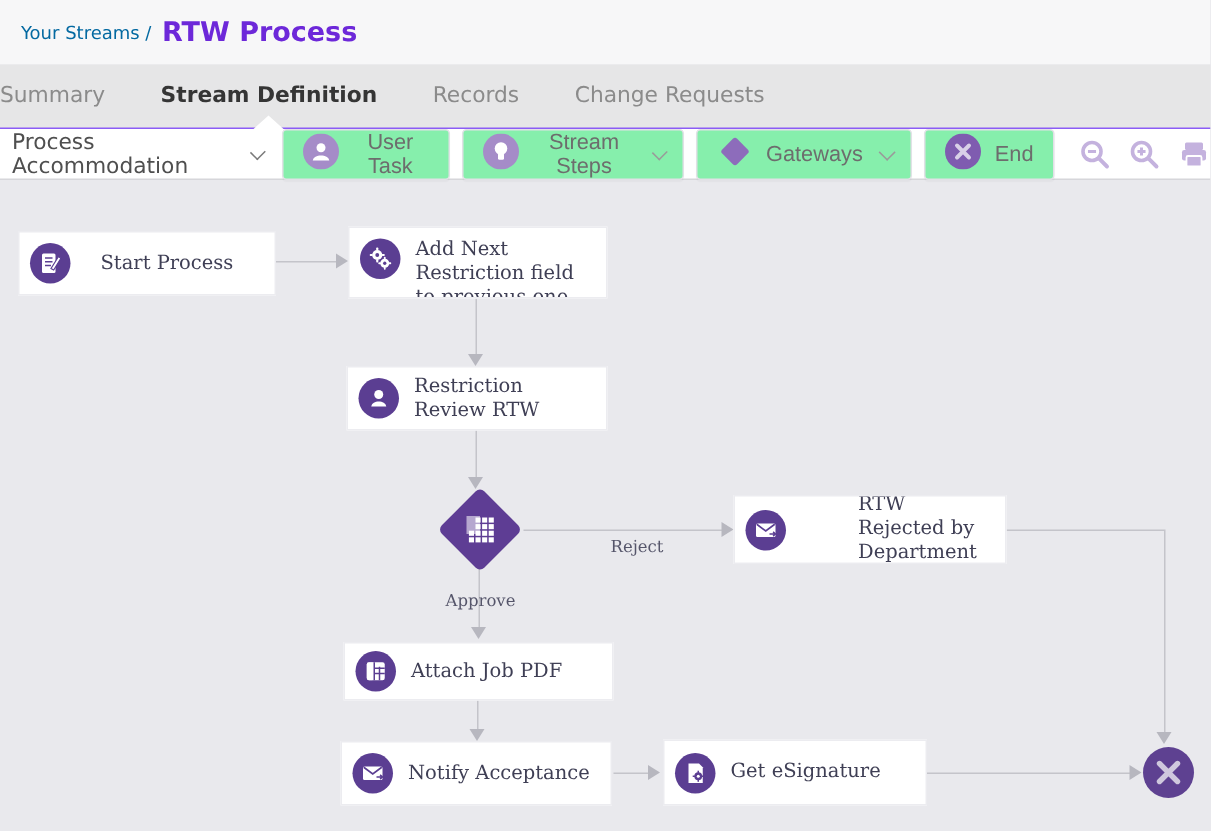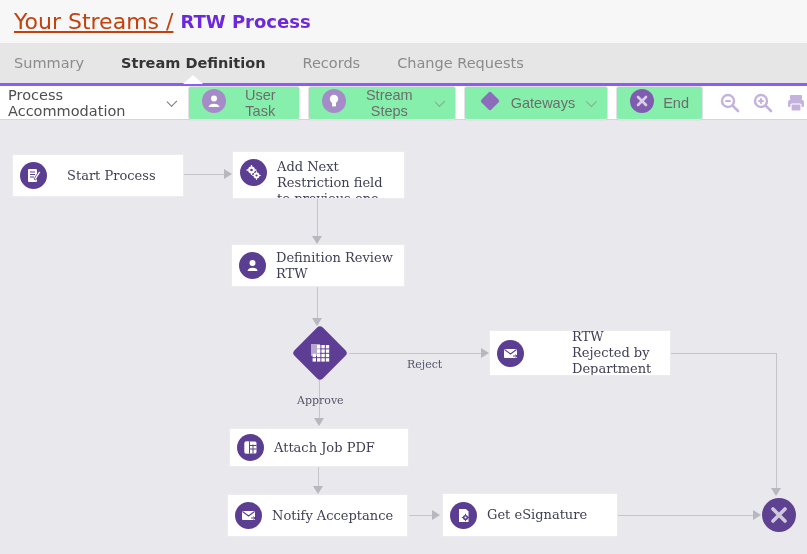--- a/index.html
+++ b/index.html
@@ -6,27 +6,27 @@
   html,body { width:807px; height:554px; }
   body {
     font-family:"DejaVu Sans","Liberation Sans",sans-serif;
     background:#e9e9ed; overflow:hidden; position:relative;
   }
   
   .header {
     position:absolute; left:0; top:0; width:807px; height:43px;
     background:#f7f7f8; display:flex; align-items:center; padding-left:14px;
   }
-  .breadcrumb { font-size:22px; color:#c2410c;text-decoration:underline; }
+  .breadcrumb { font-size:12px; color:#0369a1; }
   .page-title { font-size:18px; color:#6d28d9; font-weight:700; margin-left:7px; }
   
   .tabbar {
     position:absolute; left:0; top:43px; width:807px; height:43px;
-    background:#e6e6e7; border-bottom:3px solid #8b5cf6;
-    display:flex; align-items:center; padding-left:14px;
+    background:#e6e6e7; border-bottom:1px solid #8b5cf6;
+    display:flex; align-items:center; 
   }
   .tab { font-size:14.5px; color:#8b8b8b; margin-right:37px; position:relative;
          height:100%; display:flex; align-items:center; cursor:pointer; }
   .tab.active { color:#353535; font-weight:700; }
   .tab.active .notch {
     position:absolute; bottom:-1px; left:50%; transform:translateX(-50%);
     width:0; height:0; border-left:10px solid transparent;
     border-right:10px solid transparent; border-bottom:9px solid #ffffff;
   }
   
@@ -243,21 +243,21 @@
     <span class="label">Add Next Restriction field to previous one or in case of first time add last time st</span>
   </div>
 
   <div class="node" style="left:231px; top:116px; width:174px; height:43px;">
     <span class="circ-icon">
       <svg width="17" height="17">
           <circle cx="8.5" cy="6" r="3" fill="#fff"></circle>
         <path d="M3.5 14 C4 9.5 13 9.5 13.5 14 Z" fill="#fff"></path>
         </svg>
     </span>
-    <span class="label">Definition Review RTW</span>
+    <span class="label">Restriction Review RTW</span>
   </div>
 
   <div class="gateway">
     <div class="inner">
       <svg width="22" height="22">
         <rect x="2" y="2" width="9" height="12" fill="#ffffff" opacity="0.55"></rect>
         <g fill="#fff">
           <rect x="8" y="3" width="3.4" height="3.4"></rect>
             <rect x="12.4" y="3" width="3.4" height="3.4"></rect>
             <rect x="16.8" y="3" width="3.4" height="3.4"></rect>

